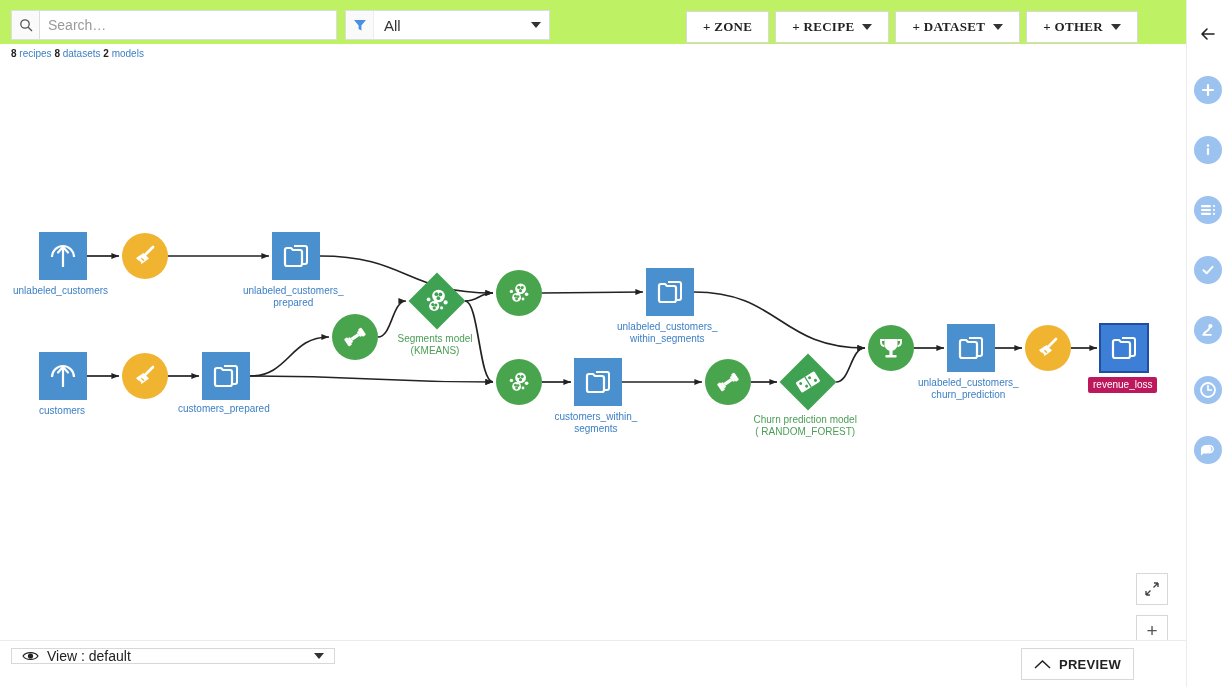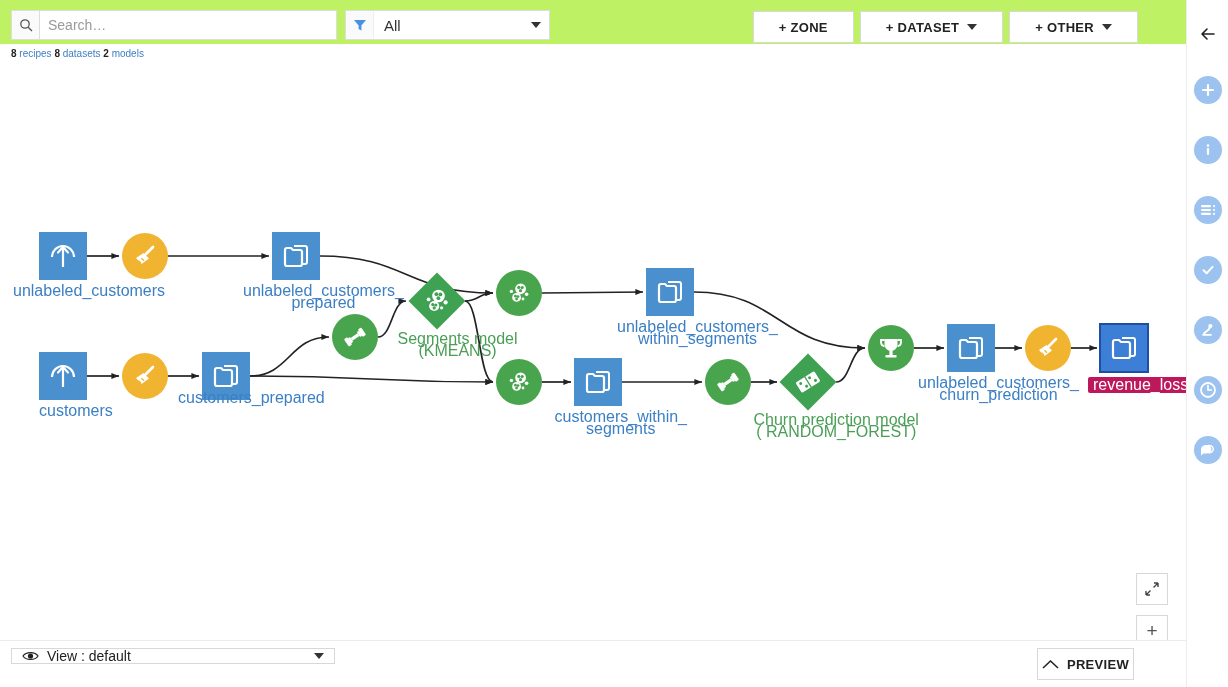--- a/index.html
+++ b/index.html
@@ -94,24 +94,24 @@
     display: flex; gap: 6px;
   }
   .tbtn {
     height: 32px;
     border: 1px solid #d8d8d8;
     background: #ffffff;
     color: #222222;
     font-size: 13px;
     font-weight: bold;
     letter-spacing: 0.3px;
-    padding: 0 25px;
+    padding: 0 16px;
     display: flex; align-items: center; gap: 8px;
     cursor: pointer;
-    font-family: Liberation Sans, sans-serif;
+    font-family: Liberation Serif, serif;
   }
 
   
   .rail {
     position: absolute; right: 0; top: 0;
     width: 42px; height: 687px;
     background: #ffffff;
     border-left: 1px solid #ececec;
   }
   .rail-item {
@@ -131,21 +131,21 @@
   .canvas {
     position: absolute; left: 0; top: 72px;
     width: 1186px; height: 568px;
     background: #ffffff;
     overflow: hidden;
   }
   #flow-svg { position: absolute; left: 0; top: 0; }
 
   .node-label {
     position: absolute;
-    font-size: 16px;
+    font-size: 10px;
     line-height: 12px;
     color: #3b7fc4;
     text-align: center;
     white-space: pre;
     pointer-events: none;
   }
   .node-label.green { color: #4a9e55; }
   .node-label.selected {
     color: #ffffff;
     background: #be185d;
@@ -177,21 +177,21 @@
     display: flex; gap: 7px;
   }
   .bbtn {
     height: 32px;
     border: 1px solid #d8d8d8;
     background: #ffffff;
     color: #222222;
     font-size: 13px;
     font-weight: bold;
     letter-spacing: 0.3px;
-    padding: 0 4px;
+    padding: 0 12px;
     display: flex; align-items: center; gap: 8px;
     cursor: pointer;
     font-family: "Liberation Sans", sans-serif;
   }
 
   
   .zoom-expand {
     position: absolute; left: 1136px; top: 573px;
     width: 32px; height: 32px;
     border: 1px solid #d8d8d8;
@@ -249,20 +249,24 @@
       <span class="lnk">recipes</span>
       <b>8</b>
       <span class="lnk">datasets</span>
       <b>2</b>
       <span class="lnk">models</span>
     </div>
 
     <div class="top-actions">
       <button class="tbtn">
         <span>+ ZONE</span>
+      </button>
+      <button class="tbtn">
+        <span>+ RECIPE</span>
+        <span class="caret-down"></span>
       </button>
       <button class="tbtn">
         <span>+ DATASET</span>
         <span class="caret-down"></span>
       </button>
       <button class="tbtn">
         <span>+ OTHER</span>
         <span class="caret-down"></span>
       </button>
     </div>
@@ -474,21 +478,21 @@
               <path d="M-11 -4 V8 A2 2 0 0 0 -9 10 H4 A2 2 0 0 0 6 8 V-4 A2 2 0 0 0 4 -6 H-3 L-5 -8 H-9 A2 2 0 0 0 -11 -6 Z" fill="none" stroke="#fff" stroke-width="2.2" stroke-linejoin="round"></path>
             </g>
           </g>
         </g>
     </svg>
     <div id="label-layer">
         <div class="node-label" style="left: 13px; top: 213px;">unlabeled_customers</div>
         <div class="node-label" style="left: 243px; top: 213px;">unlabeled_customers_
 prepared</div>
         <div class="node-label" style="left: 39px; top: 333px;">customers</div>
-        <div class="node-label" style="left: 178px; top: 320px; text-align: right;">customers_prepared</div>
+        <div class="node-label" style="left: 178px; top: 331px; text-align: right;">customers_prepared</div>
         <div class="node-label green" style="left: 397.5px; top: 261px;">Segments model
 (KMEANS)</div>
         <div class="node-label" style="left: 617px; top: 249px;">unlabeled_customers_
 within_segments</div>
         <div class="node-label" style="left: 554.5px; top: 339px;">customers_within_
 segments</div>
         <div class="node-label green" style="left: 753.5px; top: 342px;">Churn prediction model
 ( RANDOM_FOREST)</div>
         <div class="node-label" style="left: 918px; top: 305px;">unlabeled_customers_
 churn_prediction</div>

